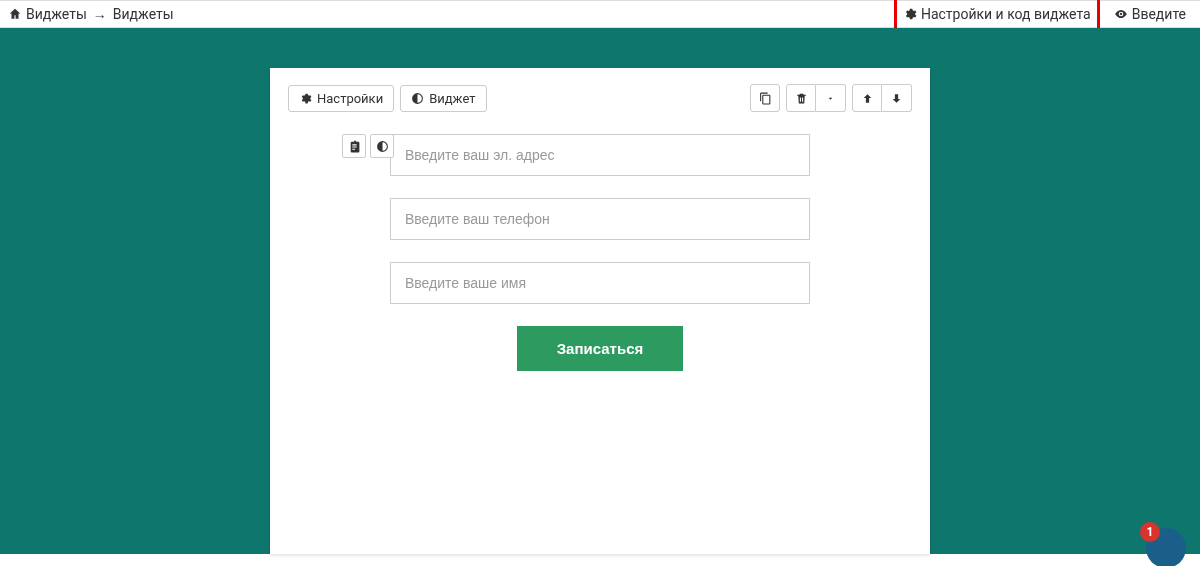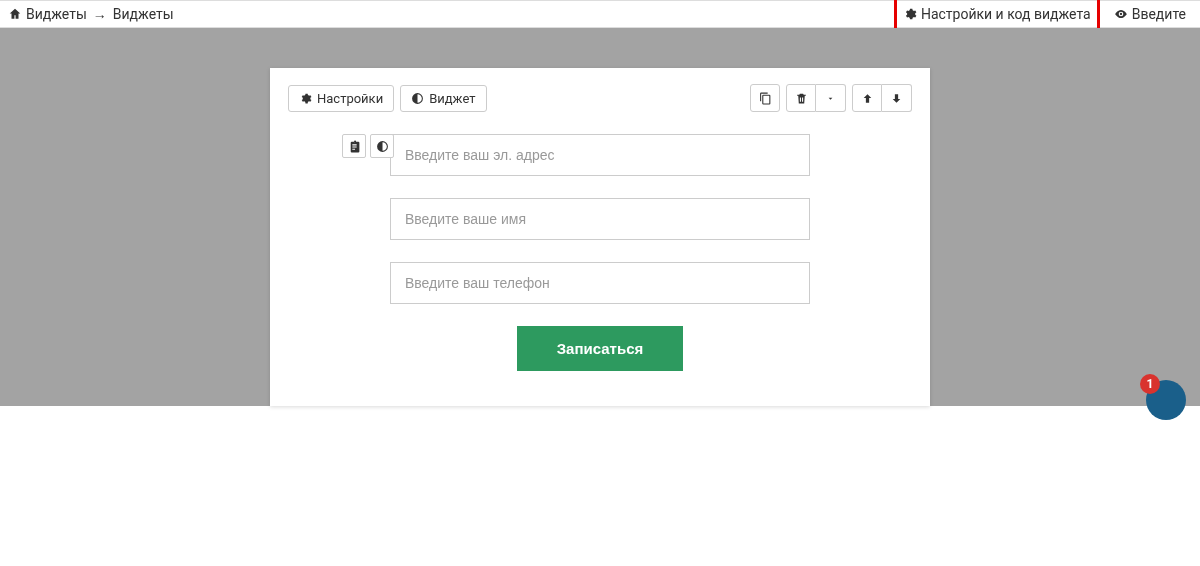--- a/index.html
+++ b/index.html
@@ -25,22 +25,22 @@
     }
     .breadcrumb { display: flex; align-items: center; gap: 4px; }
     .breadcrumb .home-icon svg { width: 14px; height: 14px; fill: #333; display:block; }
     .breadcrumb .sep { margin: 0 2px; }
     .topbar-right { display: flex; align-items: center; gap: 8px; }
     .tb-btn { display: inline-flex; align-items: center; gap: 4px; padding: 4px 6px; cursor: pointer; color:#333; }
     .tb-btn svg { width: 14px; height: 14px; fill: #333; }
     .highlight-box { border: 3px solid #e60000; padding: 14px 6px; }
 
     .stage {
-      background: #a3a3a3;
-      height: 378px;
+      background: #0f766e;
+      height: 526px;
       display: flex;
       justify-content: center;
       padding-top: 40px;
       position: relative;
     }
     .editor-card {
       width: 660px;
       background: #fff;
       padding: 16px 18px 40px 18px;
       box-shadow: 0 1px 4px rgba(0,0,0,0.15);
@@ -236,22 +236,22 @@
         </span>
         <span class="side-icon-btn">
           <svg viewBox="0 0 24 24">
               <path d="M12 2a10 10 0 100 20 10 10 0 000-20zm0 18V4a8 8 0 010 16z"></path>
             </svg>
         </span>
       </div>
 
 
       <input class="form-input" type="text" placeholder="Введите ваш эл. адрес" style="">
+      <input class="form-input" type="text" placeholder="Введите ваш телефон" style="">
       <input class="form-input" type="text" placeholder="Введите ваше имя" style="">
-      <input class="form-input" type="text" placeholder="Введите ваш телефон" style="">
 
       <button class="submit-btn">Записаться</button>
     </div>
   </div>
 
   <div class="notif-badge">
     <div class="circle">
       <div class="count">1</div>
     </div>
   </div>

